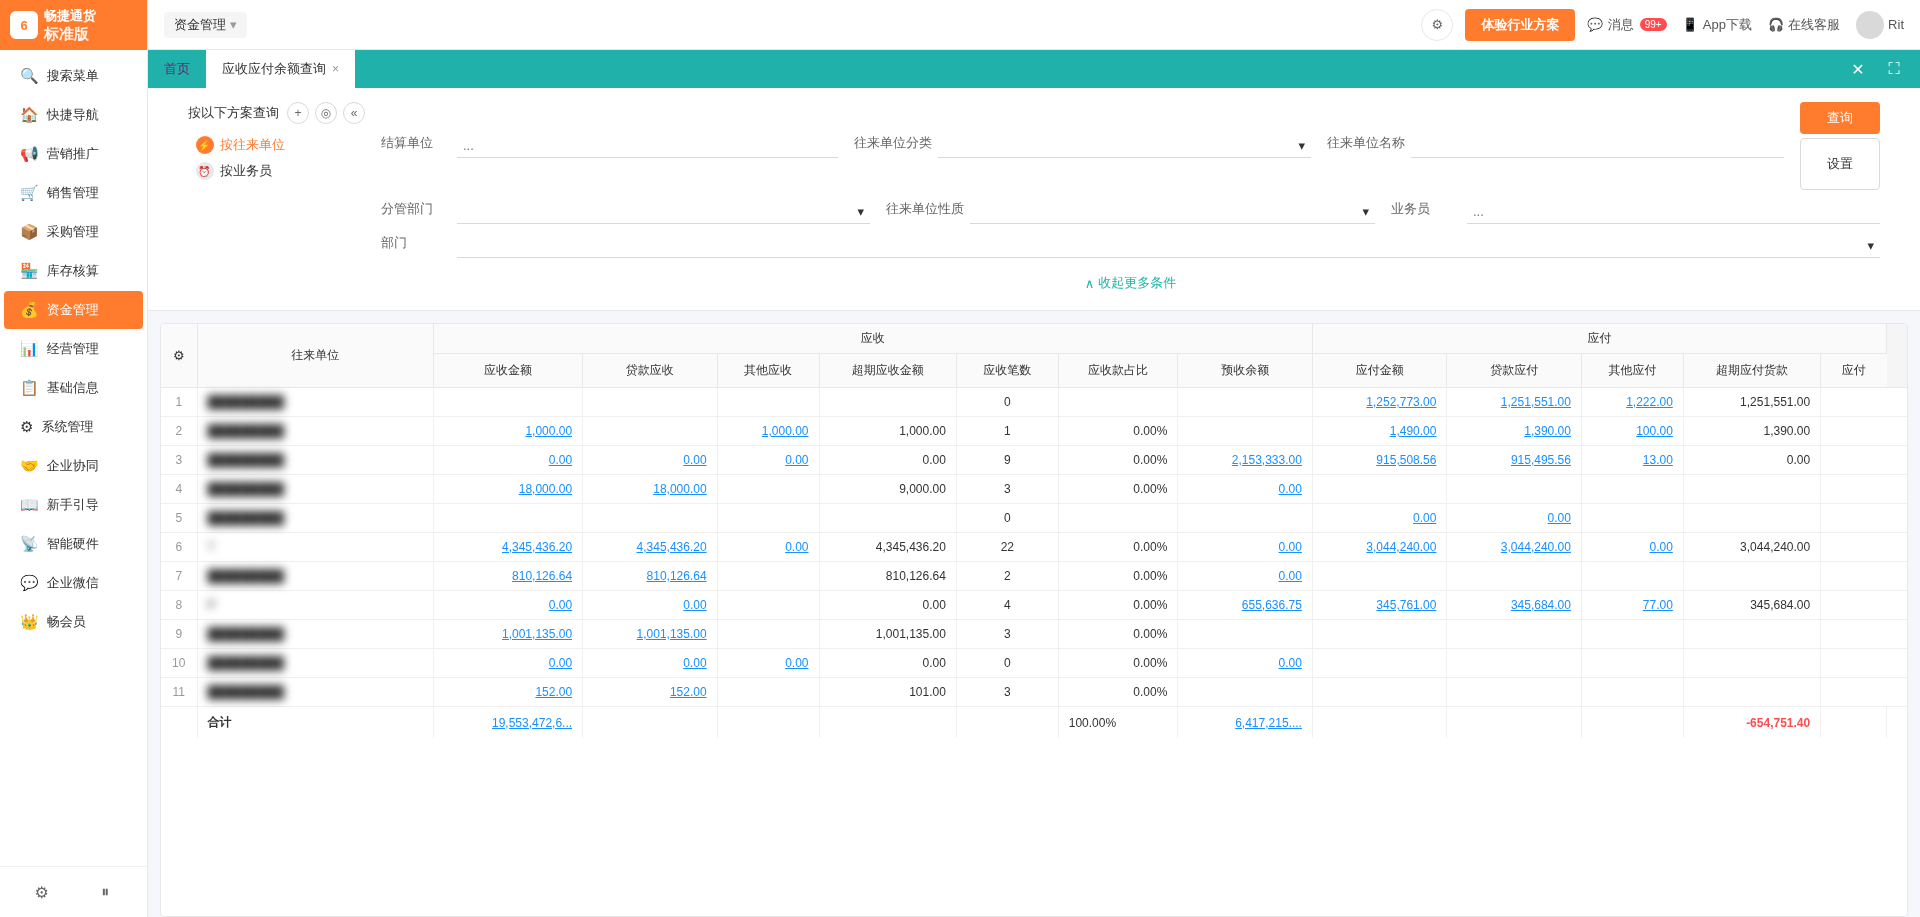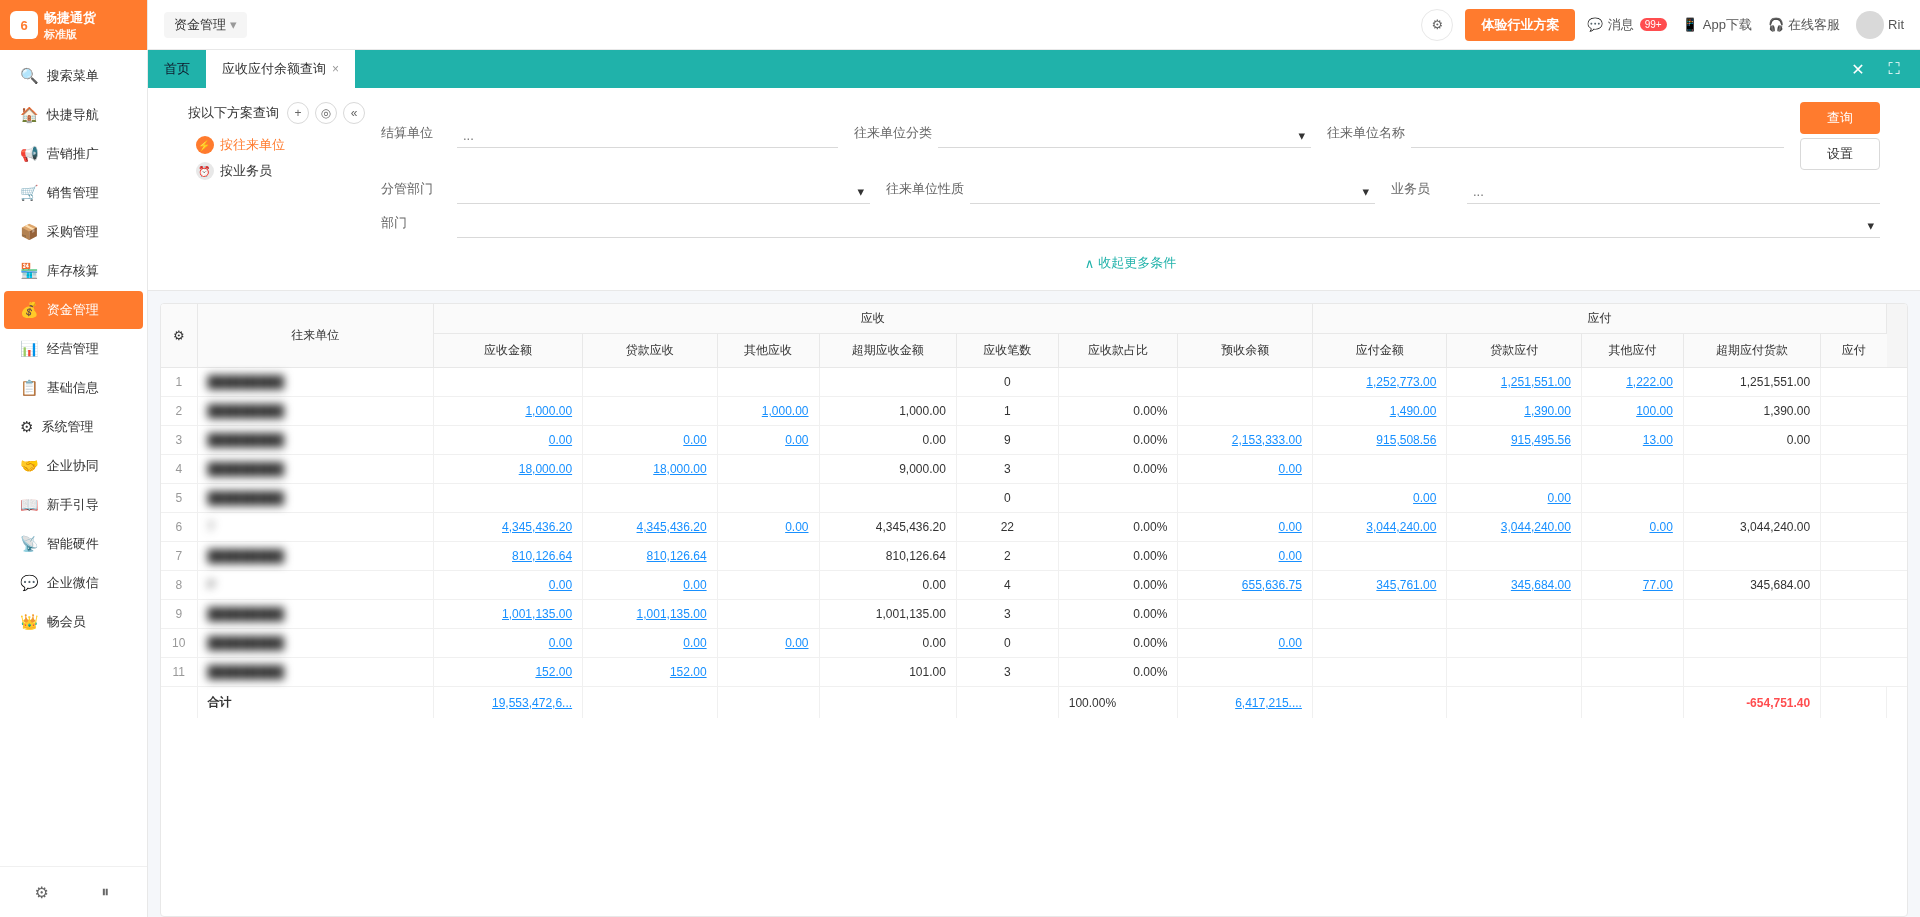--- a/index.html
+++ b/index.html
@@ -32,21 +32,21 @@
       border-radius: 6px;
       display: flex;
       align-items: center;
       justify-content: center;
       margin-right: 6px;
       color: #ff7b2e;
       font-size: 16px;
       font-weight: bold;
     }
     .sidebar-logo-sub {
-      font-size: 11px;
+      font-size: 15px;
       opacity: 0.9;
     }
     .sidebar-menu {
       flex: 1;
       overflow-y: auto;
       padding: 6px 0;
     }
     .sidebar-item {
       display: flex;
       align-items: center;
@@ -161,21 +161,21 @@
     
     .tabbar {
       height: 38px;
       background: #20b2aa;
       display: flex;
       align-items: center;
       padding: 0 0;
     }
     .tab-home {
       padding: 0 16px;
-      color: #0f172a;
+      color: #701a75;
       font-size: 13px;
       cursor: pointer;
       height: 29px;
       display: flex;
       align-items: center;
     }
     .tab-active {
       background: #fff;
       color: #333;
       padding: 0 16px;
@@ -380,21 +380,21 @@
       padding: 7px 20px;
       cursor: pointer;
       font-size: 13px;
       white-space: nowrap;
     }
     .setting-btn {
       background: #fff;
       color: #333;
       border: 1px solid #d9d9d9;
       border-radius: 4px;
-      padding: 6px 20px;
+      padding: 16px 20px;
       cursor: pointer;
       font-size: 13px;
       white-space: nowrap;
     }
 
     
     .table-container {
       flex: 1;
       background: #fff;
       margin: 12px 12px 0 12px;

